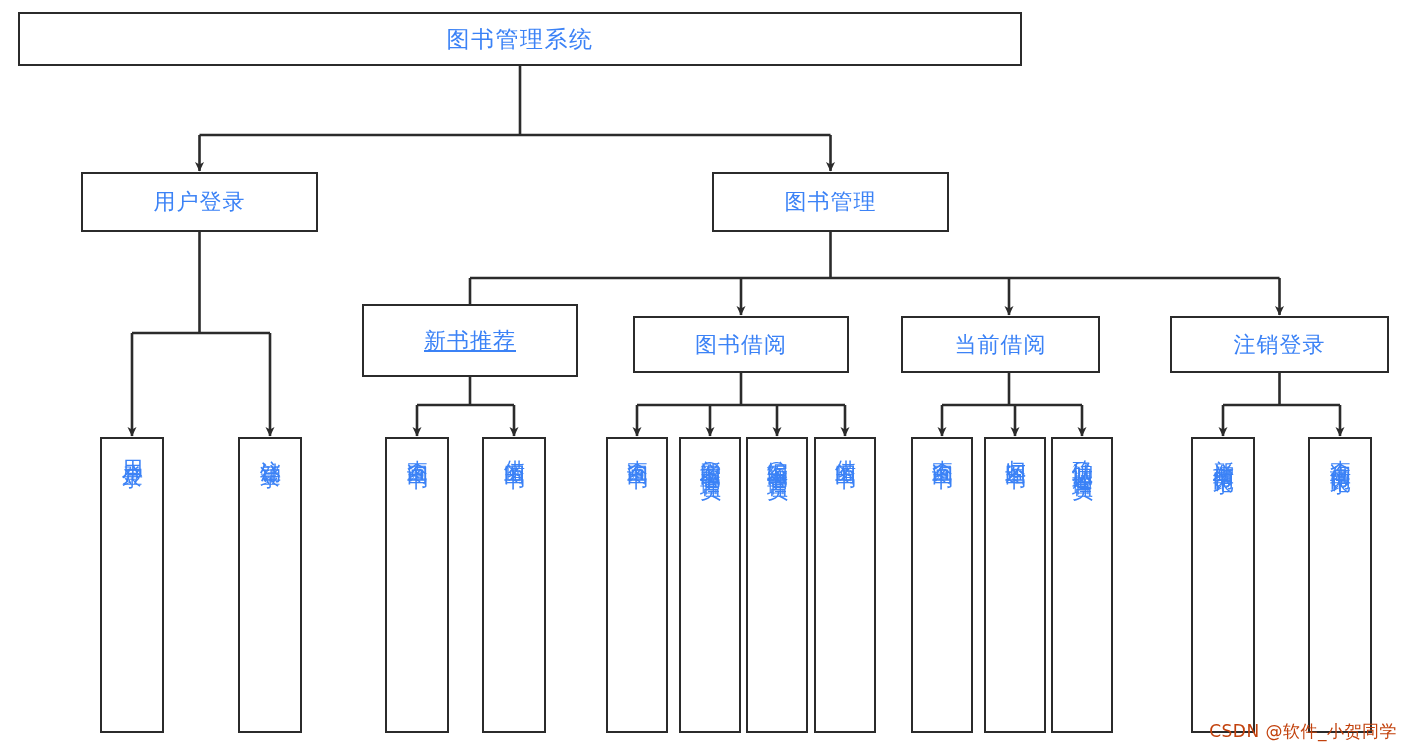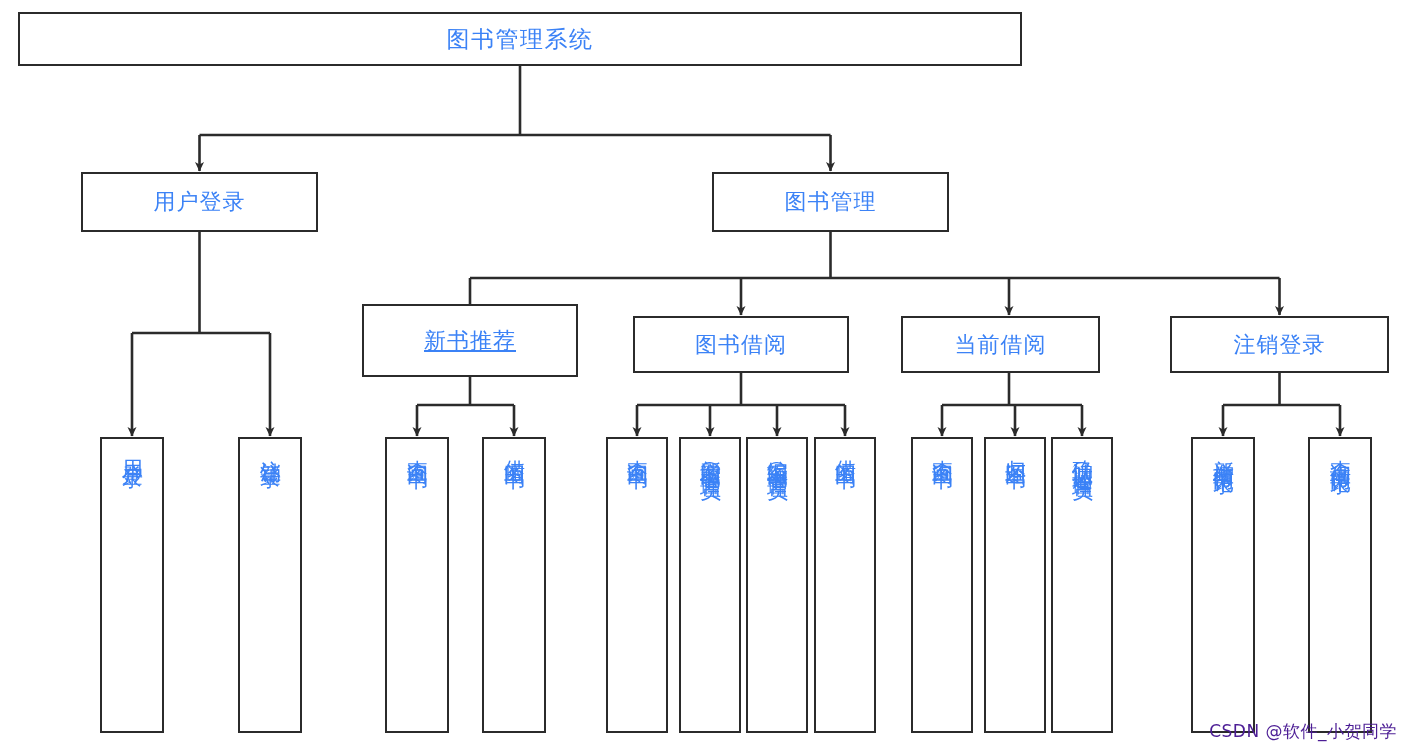--- a/index.html
+++ b/index.html
@@ -63,21 +63,21 @@
     text-orientation: upright;
     font-size: 21px;
     letter-spacing: 3px;
     line-height: 1;
   }
   .watermark {
     position: absolute;
     right: 8px;
     bottom: 4px;
     font-size: 17px;
-    color: #4c1d95;
+    color: #c2410c;
     letter-spacing: 0.5px;
     z-index: 5;
     white-space: nowrap;
     font-family: "DejaVu Sans", "Liberation Sans", sans-serif;
   }
 </style>
 </head>
 <body>
 
 <div id="diagram-root">

